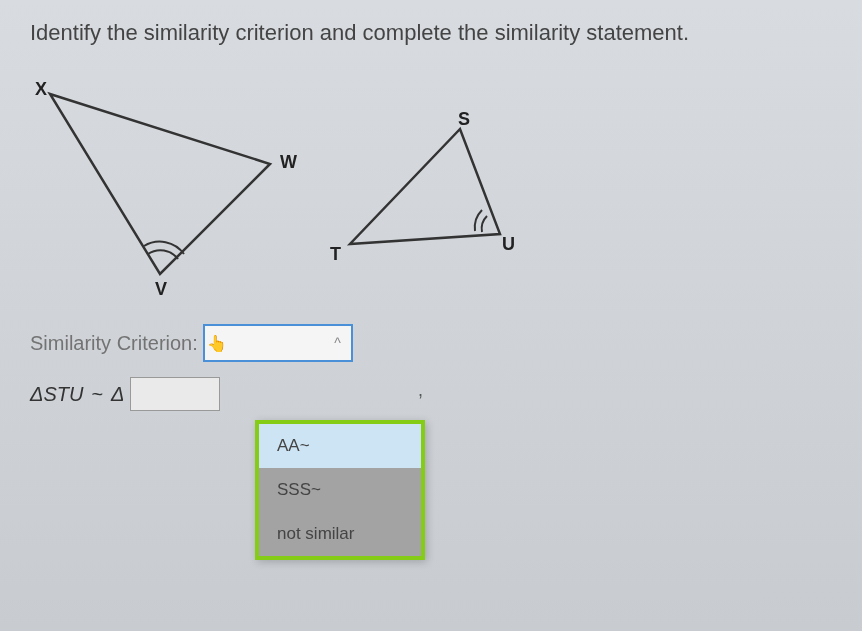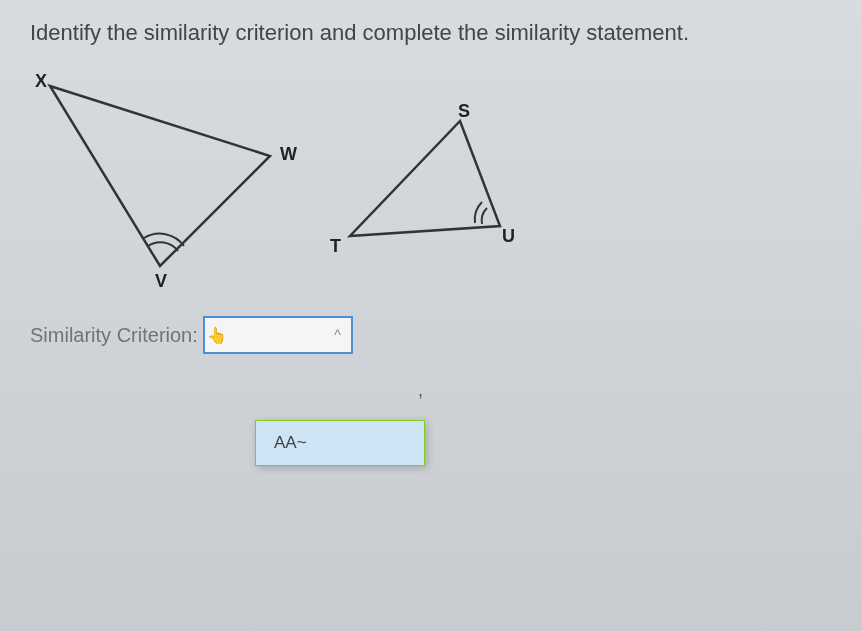--- a/index.html
+++ b/index.html
@@ -8,21 +8,21 @@
       height: 631px;
       background: linear-gradient(to bottom, #d8dce0 0%, #c8ccd0 100%);
       font-family: Arial, sans-serif;
       padding: 20px 30px;
       color: #333;
       position: relative;
     }
     .question-text {
       font-size: 22px;
       color: #444;
-      margin-bottom: 20px;
+      margin-bottom: 28px;
     }
     .diagram-area {
       position: relative;
       width: 500px;
       height: 230px;
       margin-bottom: 20px;
     }
     .vertex-label {
       position: absolute;
       font-size: 18px;
@@ -82,21 +82,21 @@
       background: #eaeaea;
       margin-left: 5px;
     }
     .dropdown-menu {
       position: absolute;
       left: 255px;
       top: 420px;
       width: 170px;
       background: #a3a3a3;
       box-shadow: 2px 2px 8px rgba(0,0,0,0.2);
-      border: 1px solid #84cc16;
+      border: 4px solid #84cc16;
     }
     .dropdown-option {
       padding: 12px 18px;
       font-size: 17px;
       color: #444;
       cursor: pointer;
     }
     .dropdown-option.highlighted {
       background: #cde4f5;
     }
@@ -138,19 +138,27 @@
 
 <div class="answer-area">
   <div class="criterion-row">
     <span class="criterion-label">Similarity Criterion:</span>
     <div class="dropdown-trigger">
       <span class="cursor-hand">👆</span>
       <span></span>
       <span class="dropdown-caret">^</span>
     </div>
   </div>
+  <div class="statement-row">
+    <span><span class="delta">ΔSTU</span></span>
+    <span style="margin: 0 8px;">~</span>
+    <span class="delta">Δ</span>
+    <div class="blank-input"></div>
+  </div>
 </div>
 
 <span class="comma-mark">,</span>
 
 <div class="dropdown-menu">
   <div class="dropdown-option highlighted">AA~</div>
+  <div class="dropdown-option">SSS~</div>
+  <div class="dropdown-option">not similar</div>
 </div>
 
 </body></html>

